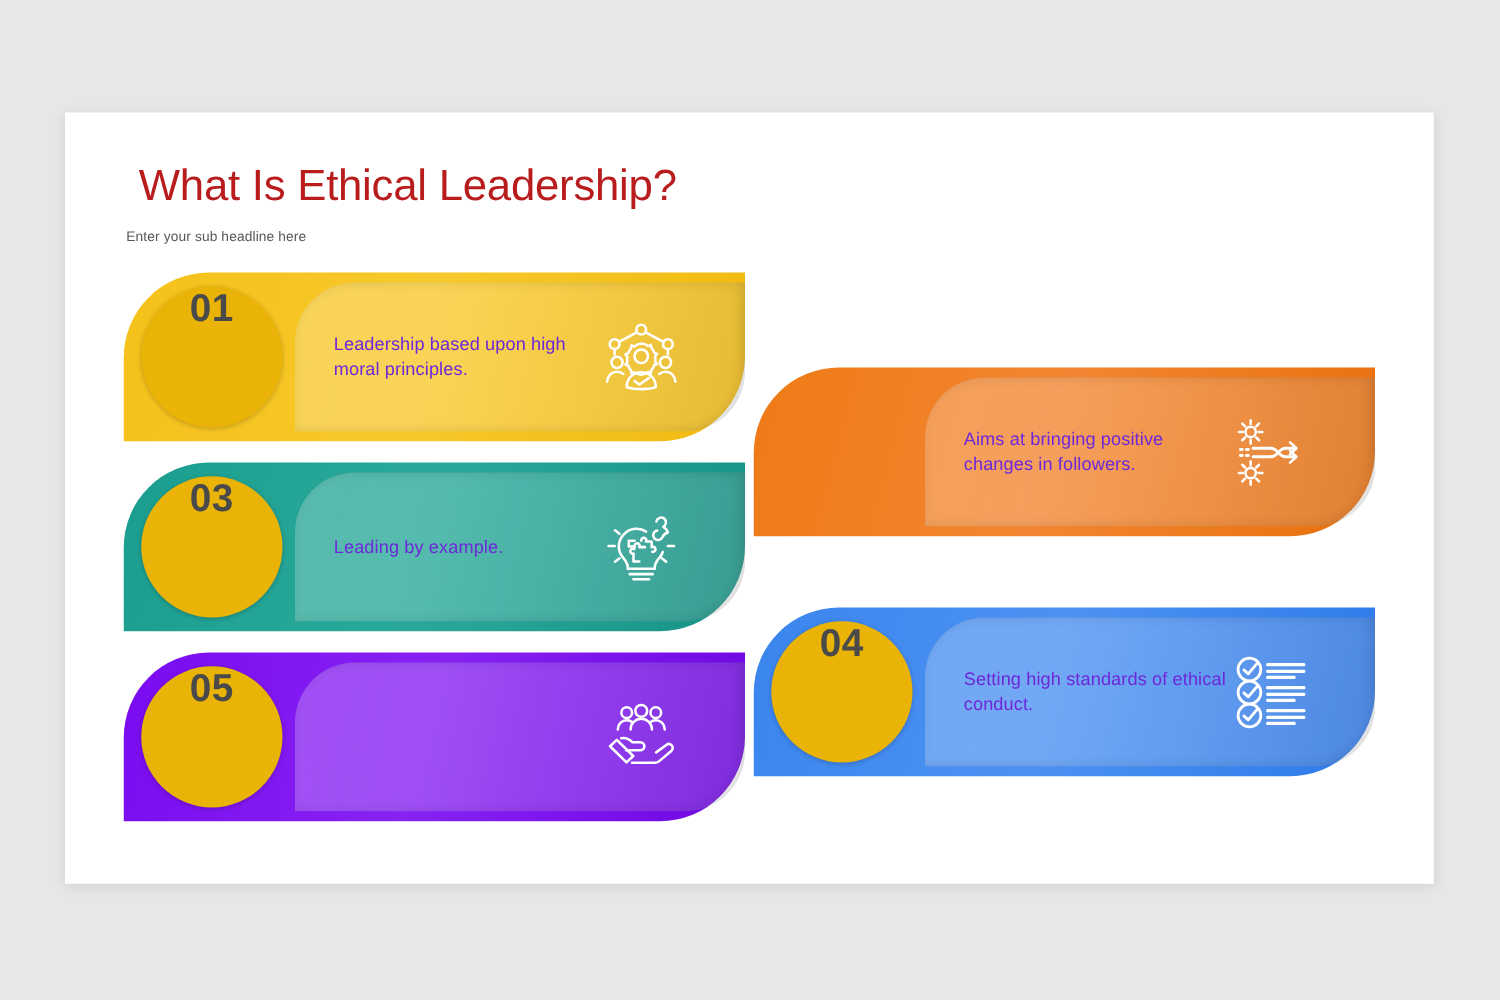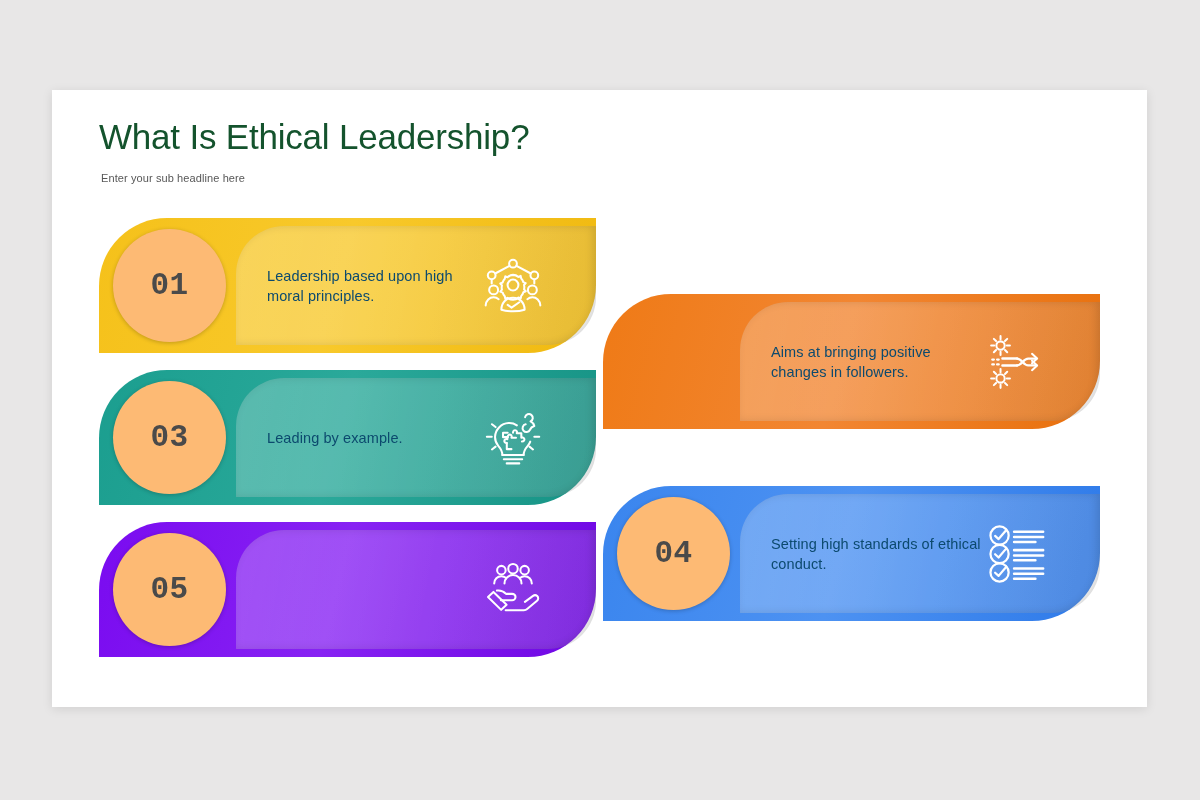--- a/index.html
+++ b/index.html
@@ -28,24 +28,24 @@
   
   #header {
     position: absolute;
     left: 47px;
     top: 28px;
     width: 800px;
   }
   #page-title {
     font-size: 35px;
     font-weight: 400;
-    color: #14532d;
+    color: #b91c1c;
     letter-spacing: -0.2px;
     line-height: 1.1;
-    margin: 0;
+    margin: 12px;
     white-space: nowrap;
   }
   #page-subtitle {
     font-size: 11px;
     font-weight: 400;
     color: #575757;
     margin: 15px 0 0 2px;
     letter-spacing: 0.1px;
   }
 
@@ -93,45 +93,43 @@
   }
 
   
   .card-number-circle {
     position: absolute;
     left: 14px;
     top: 11px;
     width: 113px;
     height: 113px;
     border-radius: 50%;
-    background: #fdba74;
+    background: #eab308;
     box-shadow: 0 1px 4px rgba(0,0,0,0.22);
     display: flex;
-    align-items: center;
     justify-content: center;
     z-index: 3;
-    font-family: Liberation Mono, monospace;
   }
   .card-number {
     font-size: 31px;
     font-weight: bold;
     color: #4a4a4a;
     letter-spacing: 0.5px;
   }
 
   
   .card-text {
     position: absolute;
     left: 168px;
     top: 0;
     bottom: 0;
     width: 215px;
     display: flex;
     align-items: center;
-    color: #0c4a6e;
+    color: #6d28d9;
     font-size: 14.5px;
     line-height: 1.38;
     z-index: 3;
     letter-spacing: 0.1px;
   }
 
   
   .card-icon {
     position: absolute;
     right: 52px;

